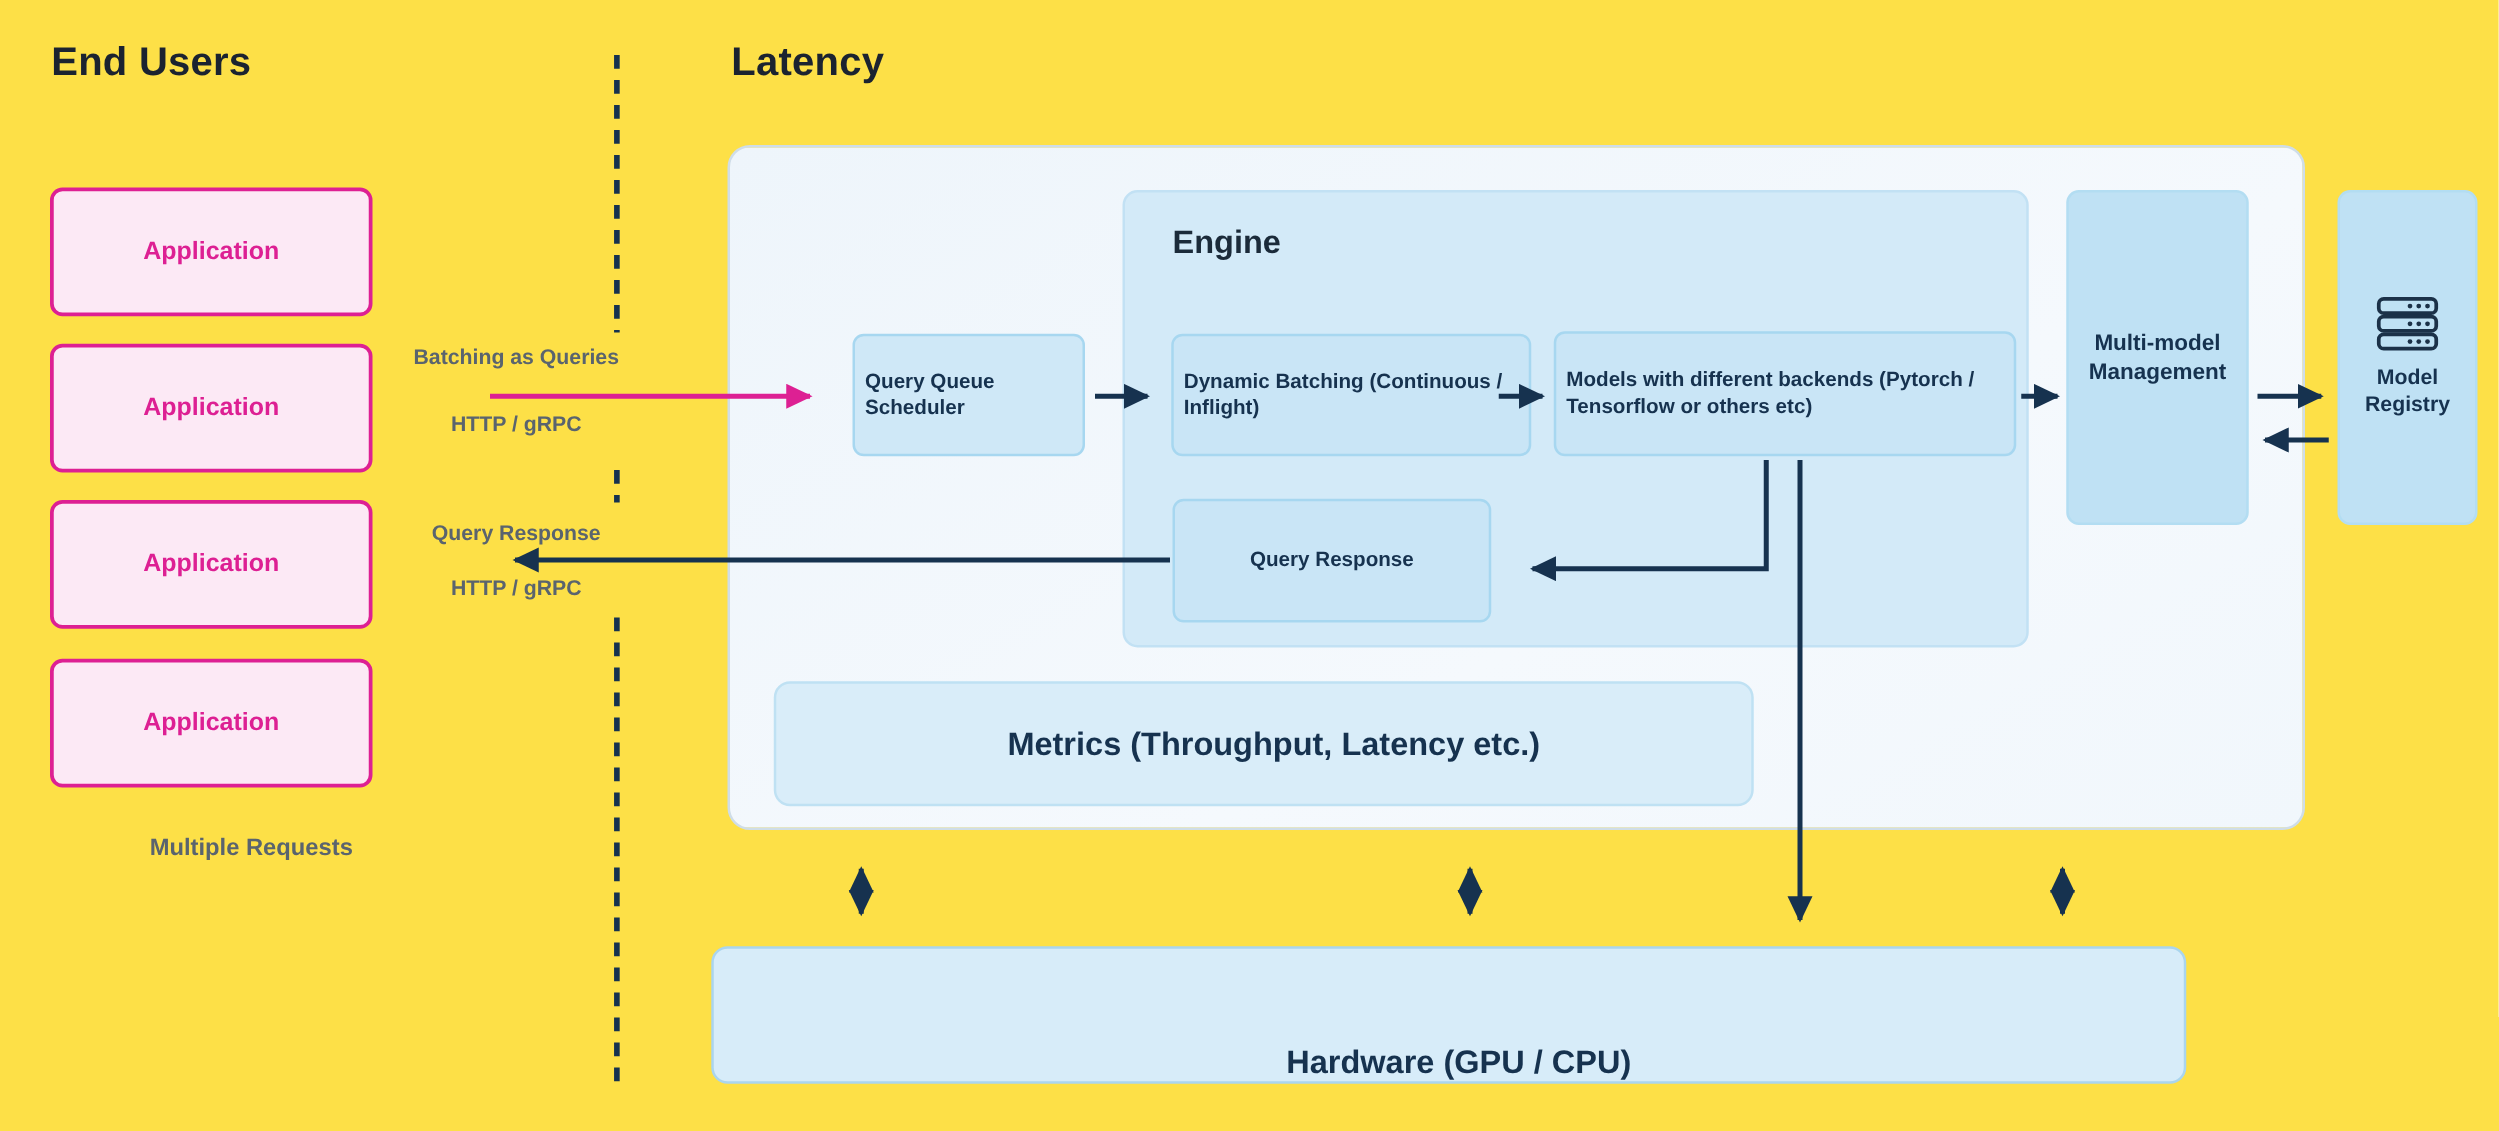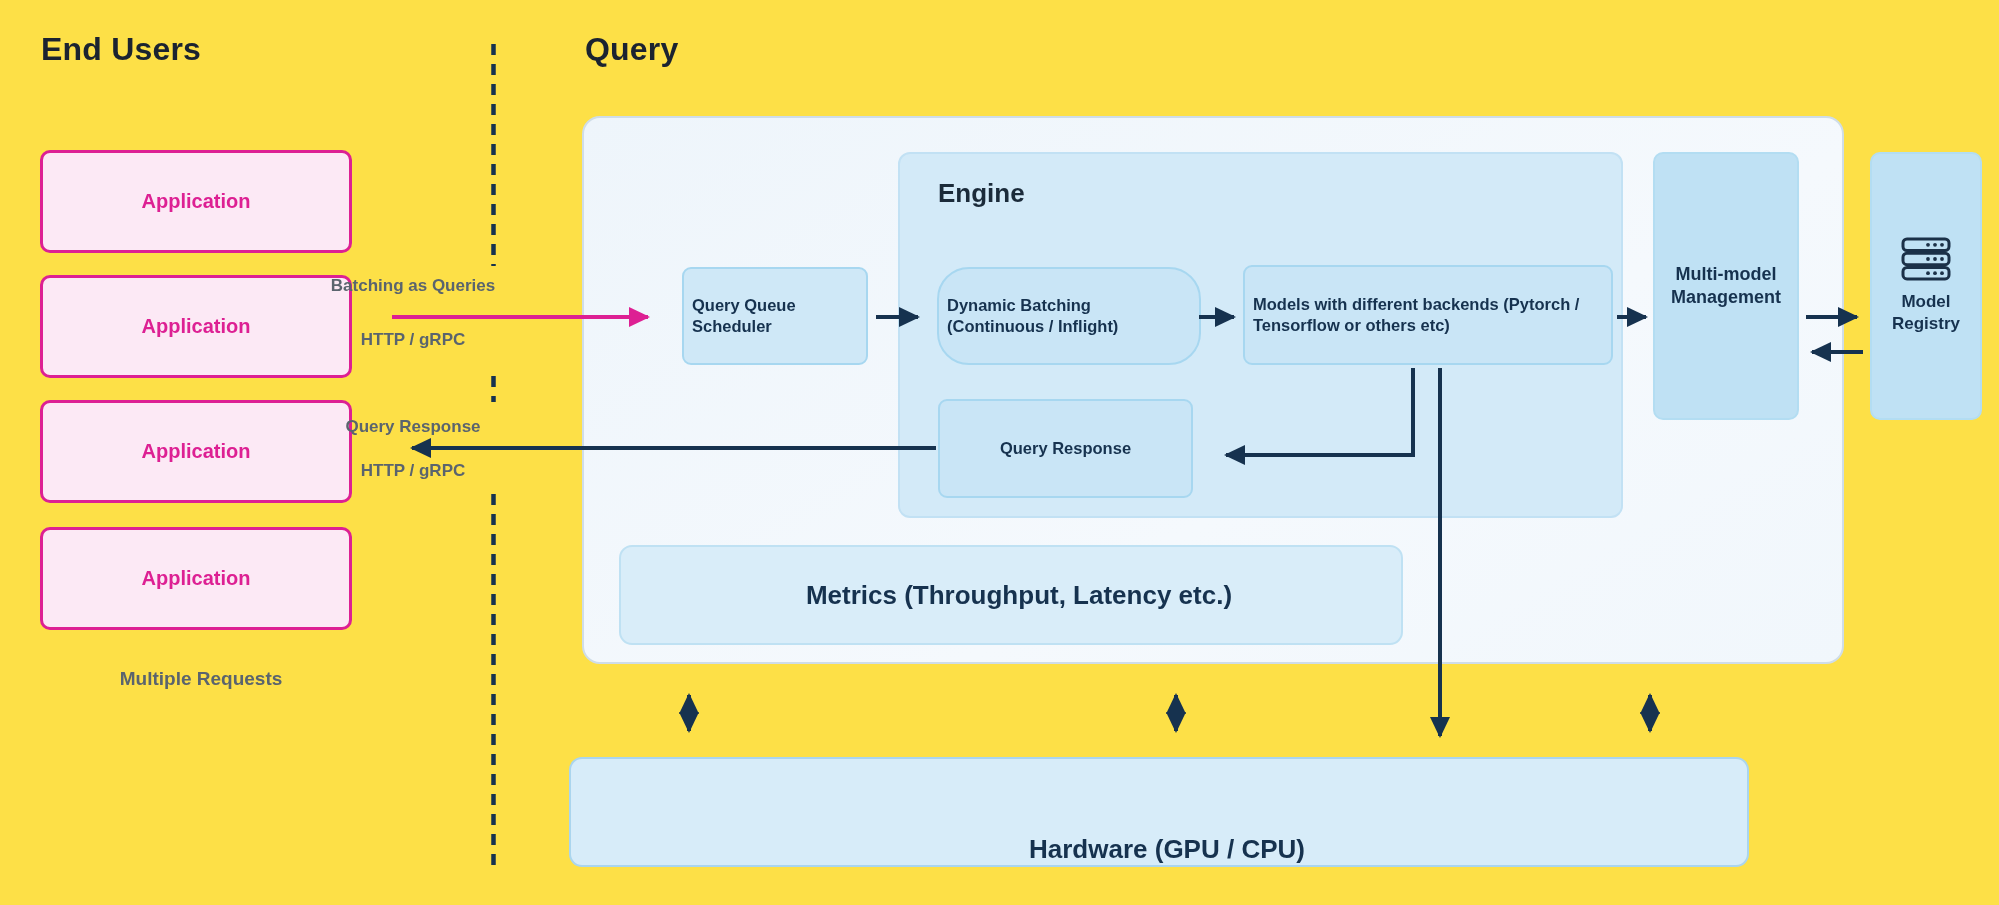--- a/index.html
+++ b/index.html
@@ -23,21 +23,21 @@
     --subtitle-blue:#2d7db8;
   }
   *{margin:0;padding:0;box-sizing:border-box;}
   html,body{background:#ffffff;}
   body{font-family:"Liberation Sans","DejaVu Sans",sans-serif;}
   .canvas{position:relative;width:1999px;height:905px;background:#fde047;overflow:hidden;}
 
   .section-heading{position:absolute;font-size:32px;font-weight:800;color:var(--heading);letter-spacing:.2px;}
 
   .app-box{
-    position:absolute;left:40px;width:312px;height:103px;
+    position:absolute;left:40px;width:258px;height:103px;
     background:var(--pink-fill);border:3px solid var(--pink);border-radius:10px;
     display:flex;align-items:center;justify-content:center;
     font-size:20px;font-weight:800;color:var(--pink);
   }
   .muted-label{position:absolute;color:var(--gray-label);font-weight:700;text-align:center;}
 
   .flow-label{position:absolute;left:303px;width:220px;text-align:center;
     color:var(--gray-label);font-size:17px;font-weight:700;}
 
   .server-container{
@@ -102,32 +102,32 @@
     <span>Application</span>
   </div>
 
   <div class="muted-label" style="left:40px;width:322px;top:668px;font-size:19px;">Multiple Requests</div>
 
   <div class="flow-label" style="top:276px;">Batching as Queries</div>
   <div class="flow-label" style="top:330px;">HTTP / gRPC</div>
   <div class="flow-label" style="top:417px;">Query Response</div>
   <div class="flow-label" style="top:461px;">HTTP / gRPC</div>
 
-  <div class="section-heading" style="left:585px;top:31px;">Query</div>
+  <div class="section-heading" style="left:585px;top:31px;">Latency</div>
 
   <div class="server-container"></div>
 
   <div class="node-box" style="left:682px;top:267px;width:186px;height:98px;background:#cfe8f7;">
     <span>Query Queue Scheduler</span>
   </div>
 
   <div class="engine-container"></div>
   <div class="engine-title">Engine</div>
 
-  <div class="node-box" style="left:937px;top:267px;width:264px;height:98px;border-radius:32px;">
+  <div class="node-box" style="left:937px;top:267px;width:288px;height:98px;">
     <span>Dynamic Batching (Continuous / Inflight)</span>
   </div>
 
   <div class="node-box" style="left:1243px;top:265px;width:370px;height:100px;">
     <span>Models with different backends (Pytorch / Tensorflow or others etc)</span>
   </div>
 
   <div class="node-box" style="left:938px;top:399px;width:255px;height:99px;">
     <span>Query Response</span>
   </div>

